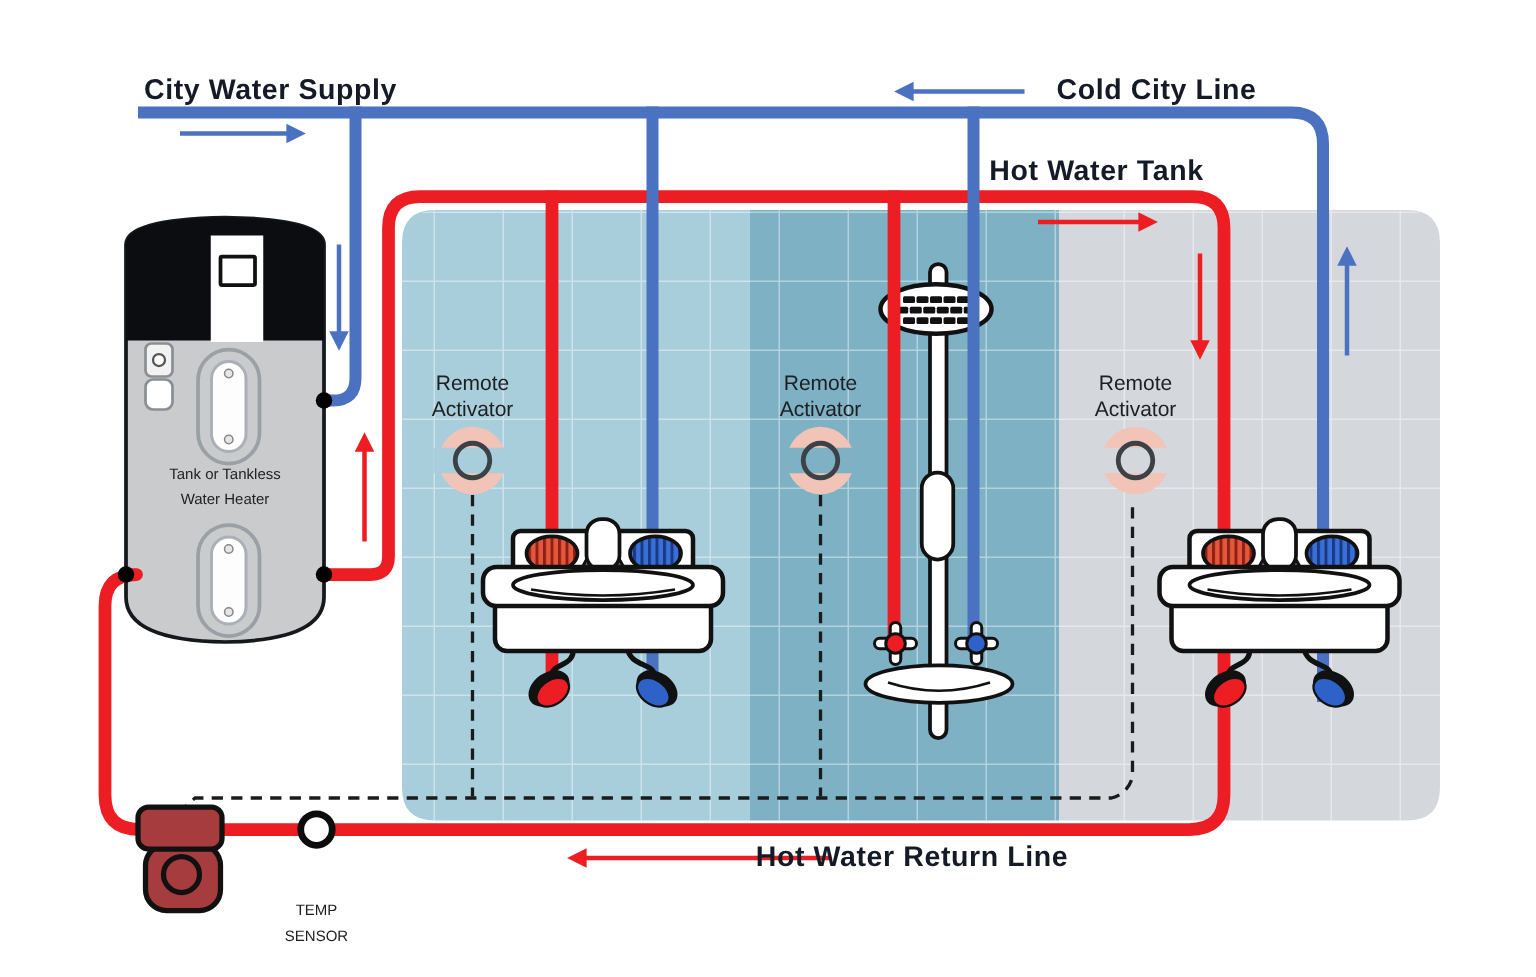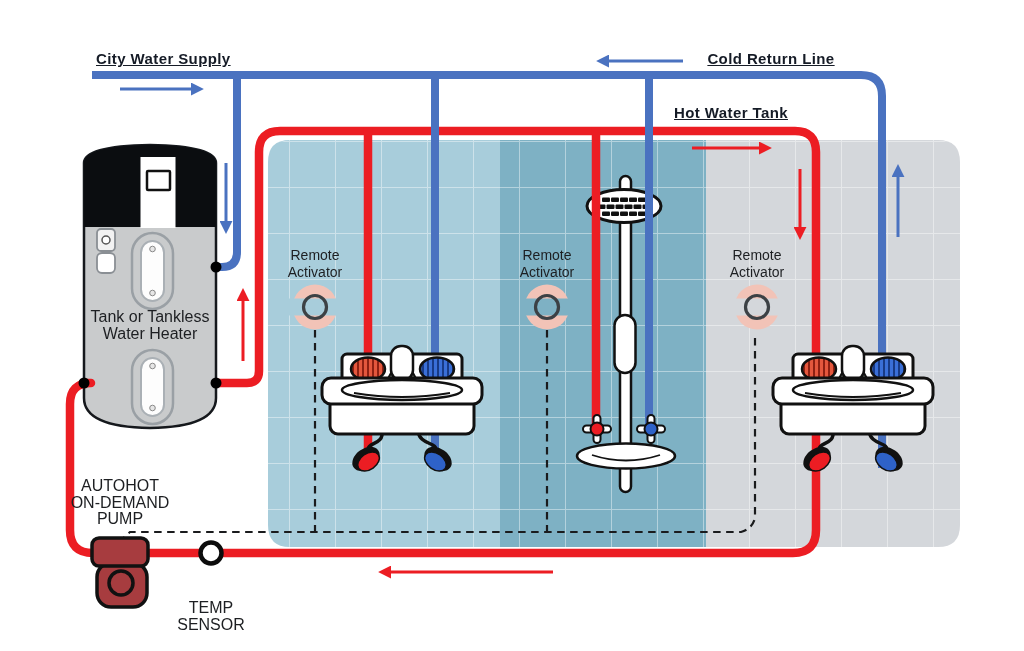--- a/index.html
+++ b/index.html
@@ -9,22 +9,22 @@
   .pipe{fill:none;stroke-linejoin:round;}
   .pipe.hot{stroke:var(--hot);stroke-width:8.5;}
   .pipe.cold{stroke:var(--cold);stroke-width:8;}
   .arrow{fill:none;stroke-width:3;}
   .arrow.hot{stroke:var(--hot);marker-end:url(#mred);}
   .arrow.cold{stroke:var(--cold);marker-end:url(#mblue);}
   .wire{fill:none;stroke:#1a1b1d;stroke-width:2.2;stroke-dasharray:7.5 5.5;}
   .room1{fill:var(--room1);} .room2{fill:var(--room2);} .room3{fill:var(--room3);}
   .white{fill:#fff;stroke:#111;}
   .lbl{position:absolute;color:var(--ink);white-space:nowrap;}
-  .lbl.big{font-weight:bold;font-size:15px;letter-spacing:.4px;text-decoration:underline;}
-  .lbl.dev{font-size:16px;line-height:16.5px;text-align:center;
+  .lbl.big{font-weight:bold;font-size:19px;letter-spacing:.4px;}
+  .lbl.dev{font-size:10px;line-height:16.5px;text-align:center;
            transform:translateX(-50%);color:#1d1f22;}
 </style>
 </head>
 <body>
 
 <div class="stage">
 
 <svg width="1024" height="651" viewBox="0 0 1024 651">
   <defs>
     <pattern id="grid" width="46" height="46" patternUnits="userSpaceOnUse" patternTransform="translate(14 4)">
@@ -185,33 +185,29 @@
 
   <g>
     <rect x="97" y="563" width="50" height="44" rx="14" style="fill:var(--pump)" stroke="#111" stroke-width="3.5"></rect>
     <circle cx="121" cy="583" r="12" style="fill:var(--pump)" stroke="#111" stroke-width="3.5"></circle>
     <rect x="92" y="538" width="56" height="28" rx="7" style="fill:var(--pump)" stroke="#111" stroke-width="3.5"></rect>
   </g>
   <circle cx="211" cy="553" r="10.5" fill="#fff" stroke="#0c0c0c" stroke-width="4.5"></circle>
 </svg>
 
 <div class="lbl big" style="left:96px;top:50px;">City Water Supply</div>
-<div class="lbl big" style="left:771px;top:50px;transform:translateX(-50%);">Cold Return Line</div>
+<div class="lbl big" style="left:771px;top:50px;transform:translateX(-50%);">Cold City Line</div>
 <div class="lbl big" style="left:731px;top:104px;transform:translateX(-50%);">Hot Water Tank</div>
+<div class="lbl big" style="left:608px;top:561px;transform:translateX(-50%);">Hot Water Return Line</div>
 
 <div class="lbl dev" style="left:150px;top:309px;">
   <div>Tank or Tankless</div>
   <div>Water Heater</div>
 </div>
 
-<div class="lbl dev" style="left:120px;top:478px;">
-  <div>AUTOHOT</div>
-  <div>ON-DEMAND</div>
-  <div>PUMP</div>
-</div>
 
 <div class="lbl dev" style="left:211px;top:568px;margin-top:32px;">
   <div>TEMP</div>
   <div>SENSOR</div>
 </div>
 
 <div class="lbl dev" style="left:315px;top:247px;font-size:14px;">
   <div>Remote</div>
   <div>Activator</div>
 </div>

